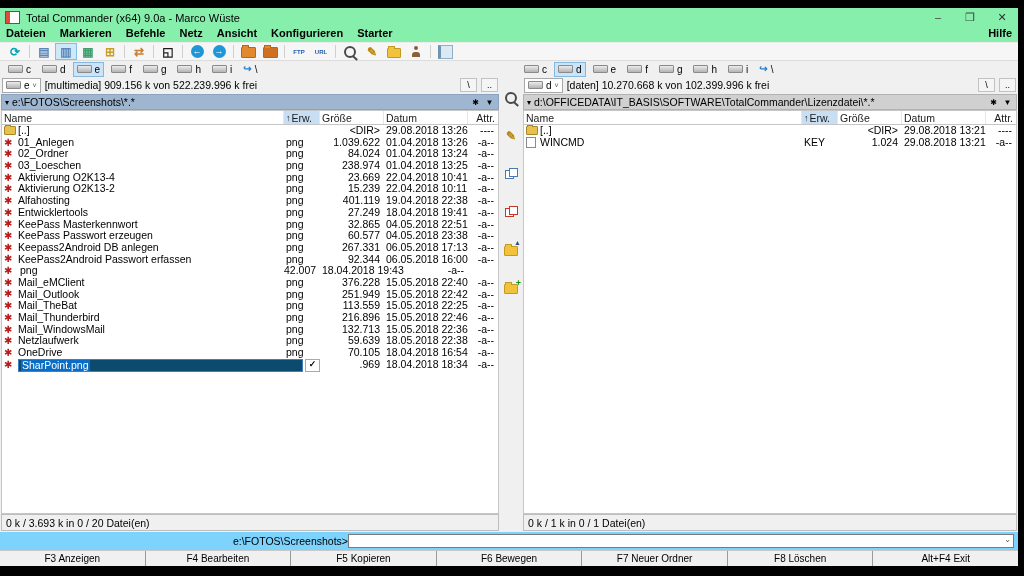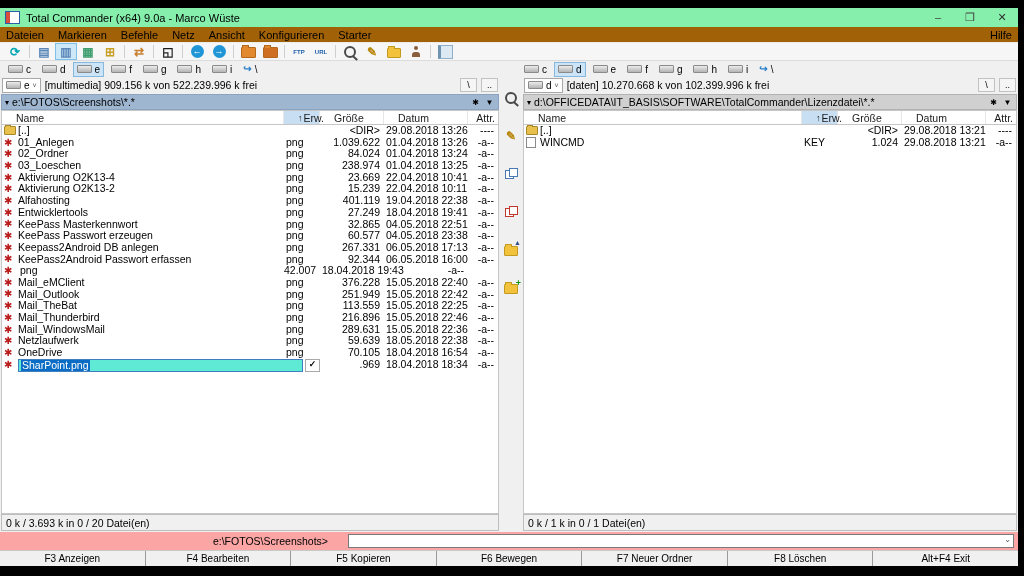--- a/index.html
+++ b/index.html
@@ -10,21 +10,21 @@
 
   
   .titlebar{height:19px;background:#86efac;display:flex;align-items:center;padding-left:5px;font-size:11px;}
   .appicon{width:13px;height:11px;border:1px solid #2a5fa8;background:#fff;position:relative;margin-right:6px;flex:none;}
   .appicon::before{content:"";position:absolute;left:0;top:0;width:4px;height:100%;background:#d94f3d;}
   .title{flex:1;white-space:nowrap;overflow:hidden;}
   .wctrl{width:32px;text-align:center;line-height:19px;font-size:11px;color:#444;cursor:default;}
   .wctrl.close{color:#333;}
 
   
-  .menubar{height:15px;background:#a16207;display:flex;align-items:center;font-size:11px;padding:0 6px;border-bottom:1px solid #ececec;}
+  .menubar{height:15px;background:#86efac;display:flex;font-size:11px;padding:0 6px;border-bottom:1px solid #ececec;font-weight:bold;}
   .mitem{margin-right:14px;}
   .mhelp{margin-left:auto;}
 
   
   .toolbar{height:17px;background:#f6f6f6;border-bottom:1px solid #dcdcdc;display:flex;align-items:center;padding-left:4px;}
   .tbtn{width:20px;height:15px;display:inline-flex;align-items:center;justify-content:center;border:1px solid transparent;flex:none;}
   .tbtn.sel{background:#cde8f6;border-color:#7fc0e8;}
   .tsep{width:1px;height:13px;background:#cfcfcf;margin:0 3px;flex:none;}
   .tg{font-size:12px;line-height:1;font-weight:bold;}
   .tg.tiny{font-size:6px;font-weight:bold;color:#1a5ca8;letter-spacing:0;}
@@ -71,48 +71,48 @@
 
   .pathbar{height:14px;margin:1px 1px 0 1px;display:flex;align-items:center;font-size:10.5px;padding:0 3px;gap:3px;
            background:#d0d0d0;border:1px solid #b2b2b2;}
   .pathbar.active{background:#9fb6d1;border-color:#8aa3c0;}
   .pmark{font-size:8px;}
   .ptext{flex:1;white-space:nowrap;overflow:hidden;}
   .pbtn{font-size:8px;width:11px;text-align:center;}
 
   .grid6{display:grid;grid-template-columns:16px 1fr 36px 64px 84px 30px;}
   .cols{height:13px;font-size:10.5px;background:#fff;border:1px solid #c6c6c6;align-items:stretch;margin:0 1px;}
-  .hc{display:flex;align-items:center;padding-left:14px;border-right:1px solid #e6e6e6;color:#1a1a1a;}
+  .hc{display:flex;align-items:center;padding-left:2px;border-right:1px solid #e6e6e6;color:#1a1a1a;}
   .hc.span2{grid-column:1/3;}
   .hc.sort{background:#c8def2;}
   .hc.rt{justify-content:flex-end;padding-right:3px;border-right:none;}
   .sarr{font-size:9px;margin-right:1px;}
 
   .list{flex:1;background:#fff;border:1px solid #c6c6c6;border-top:none;margin:0 1px;overflow:hidden;}
   .frow{height:11.7px;line-height:11.7px;font-size:10.5px;align-items:center;}
   .fic{display:flex;align-items:center;justify-content:flex-start;padding-left:2px;height:100%;}
   .star{color:#b91c1c;font-size:10px;line-height:1;}
   .updirIc{width:10px;height:7px;background:#e8c14d;border:1px solid #a8862a;border-radius:1px;position:relative;display:inline-block;}
   .updirIc::before{content:"";position:absolute;top:-2px;left:0;width:4px;height:1px;background:#e8c14d;border:1px solid #a8862a;border-bottom:none;}
   .docw{width:8px;height:9px;background:#fff;border:1px solid #8a8a8a;display:inline-block;}
   .fname{white-space:nowrap;overflow:hidden;}
   .fext{padding-left:2px;}
   .fsize{text-align:right;padding-right:4px;}
   .fdate{padding-left:2px;white-space:nowrap;}
   .fattr{text-align:right;padding-right:4px;}
 
   .rncell{grid-column:2/4;display:flex;align-items:center;gap:2px;}
-  .fake{flex:1;height:11px;background:#5eead4;border:1px solid #3f7fbf;display:flex;align-items:center;padding-left:2px;overflow:hidden;}
+  .fake{flex:1;height:11px;background:#0c4a6e;border:1px solid #3f7fbf;display:flex;align-items:center;padding-left:2px;overflow:hidden;}
   .selx{background:#0a6cc4;color:#fff;font-size:10.5px;line-height:11px;padding:0 1px;white-space:nowrap;}
   .okbtn{width:13px;height:11px;background:#fff;border:1px solid #a9a9a9;display:flex;align-items:center;justify-content:center;font-size:9px;font-weight:bold;}
 
   .pstatus{height:15px;border:1px solid #bdbdbd;background:#f0f0f0;font-size:10.5px;display:flex;align-items:center;padding-left:4px;margin:0 1px 1px 1px;}
 
   
-  .cmdline{height:18px;display:flex;align-items:center;font-size:10.5px;gap:20px;padding-right:4px;background:#fca5a5;}
+  .cmdline{height:18px;display:flex;align-items:center;font-size:10.5px;gap:0;padding-right:4px;background:#7dd3fc;}
   .cprompt{margin-left:auto;white-space:nowrap;}
   .cwrap{position:relative;width:666px;height:14px;flex:none;}
   .cinput{width:100%;height:100%;box-sizing:border-box;border:1px solid #7a7a7a;background:#fff;font:inherit;padding:0 14px 0 3px;outline:none;}
   .carr{position:absolute;right:3px;top:1px;font-size:8px;color:#555;}
 
   
   .fkeys{height:15px;display:flex;border-top:1px solid #c8c8c8;background:#f0f0f0;}
   .fkey{flex:1;border-right:1px solid #9a9a9a;display:flex;align-items:center;justify-content:center;font-size:10px;}
   .fkey:last-child{border-right:none;}
 </style>
@@ -469,21 +469,21 @@
               <span class="fsize">216.896</span>
               <span class="fdate">15.05.2018 22:46</span>
               <span class="fattr">-a--</span>
             </div>
             <div class="frow grid6">
               <span class="fic">
                 <span class="star">✱</span>
               </span>
               <span class="fname">Mail_WindowsMail</span>
               <span class="fext">png</span>
-              <span class="fsize">289.631</span>
+              <span class="fsize">132.713</span>
               <span class="fdate">15.05.2018 22:36</span>
               <span class="fattr">-a--</span>
             </div>
             <div class="frow grid6">
               <span class="fic">
                 <span class="star">✱</span>
               </span>
               <span class="fname">Netzlaufwerk</span>
               <span class="fext">png</span>
               <span class="fsize">59.639</span>

